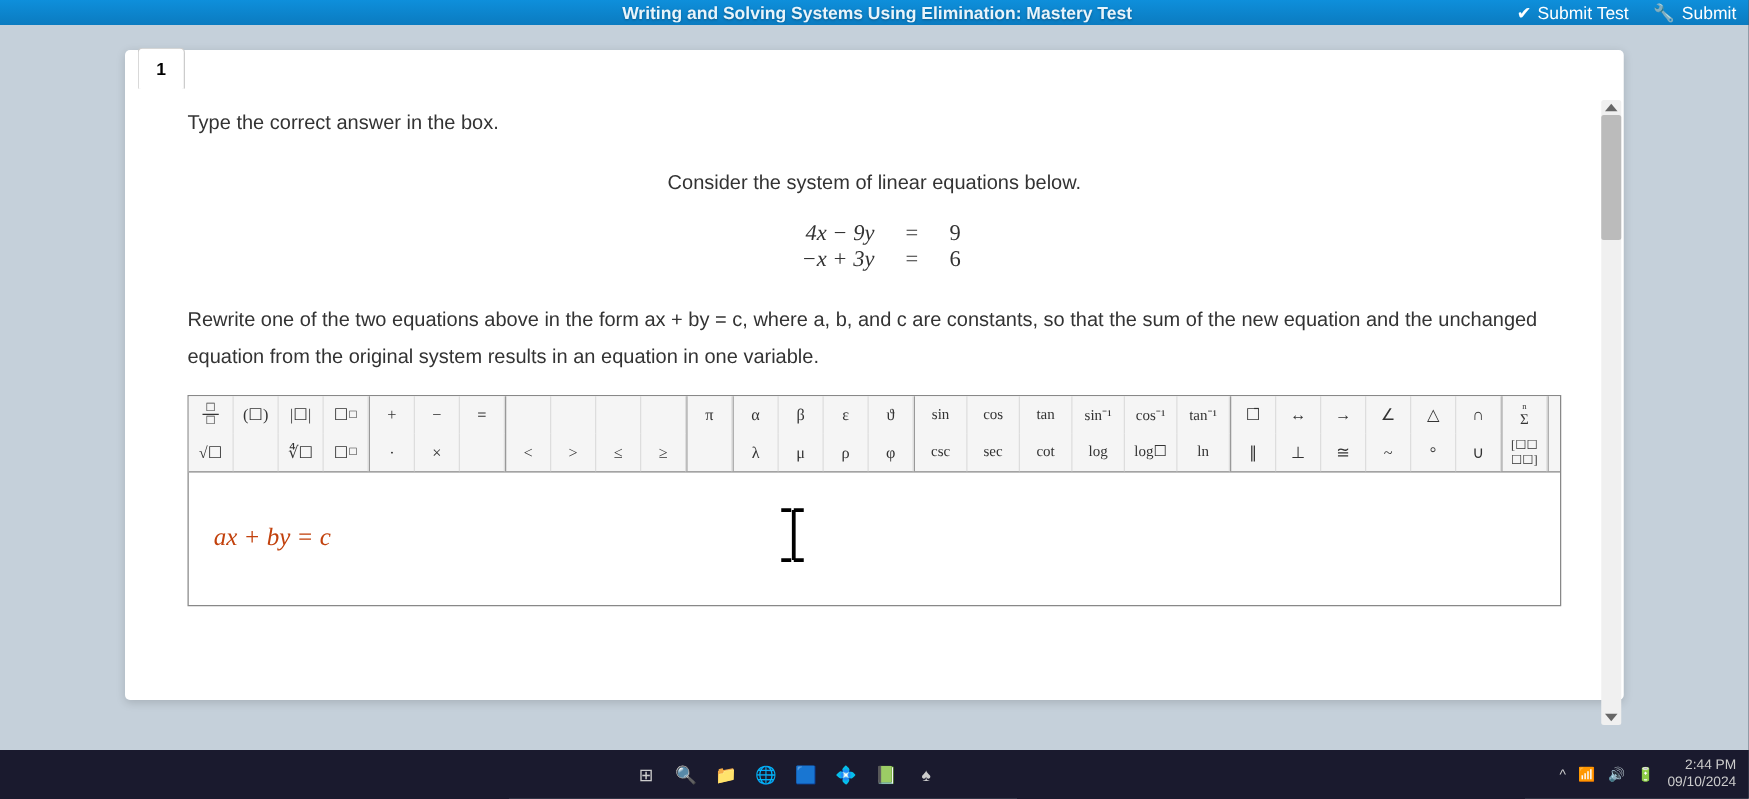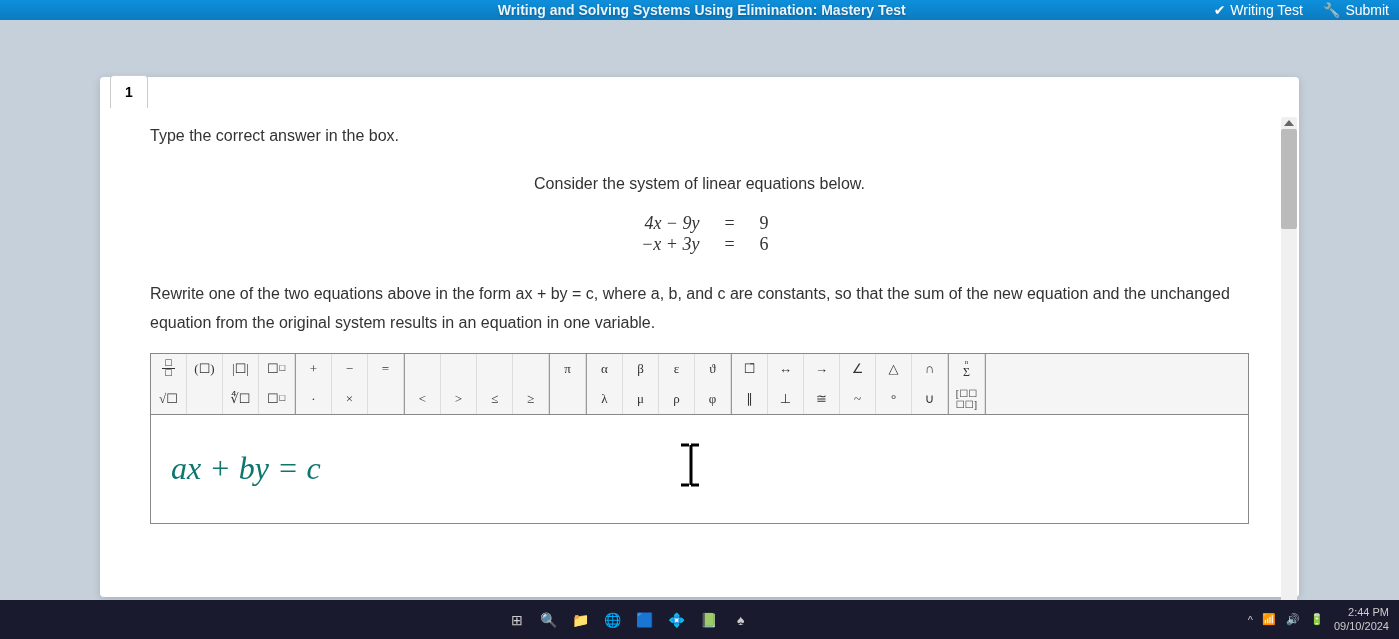--- a/index.html
+++ b/index.html
@@ -62,21 +62,20 @@
   border: 1px solid #ccc;
   border-bottom: none;
   padding: 8px 14px;
   font-size: 14px;
   font-weight: bold;
   border-radius: 4px 4px 0 0;
 }
 .question-body {
   padding: 50px 50px 20px 50px;
   color: #333;
-  margin-top: 37px;
 }
 .instruction { font-size: 16px; margin-bottom: 30px; }
 .prompt { font-size: 16px; margin-bottom: 20px; text-align: center; }
 .equations {
   text-align: center;
   font-family: 'Times New Roman', serif;
   font-size: 18px;
   margin-bottom: 25px;
 }
 .eq-row { display: flex; justify-content: center; gap: 20px; }
@@ -118,24 +117,24 @@
 .tb-frac {
   display: inline-flex;
   flex-direction: column;
   align-items: center;
   font-size: 9px;
   line-height: 1;
 }
 .tb-frac .num { border-bottom: 1px solid #333; padding: 0 2px; }
 .editor-input {
   padding: 25px 20px;
-  font-size: 32px;
+  font-size: 20px;
   font-style: italic;
   font-family: 'Times New Roman', serif;
-  color: #0f766e;
+  color: #c2410c;
   min-height: 80px;
   display: flex;
   align-items: center;
 }
 .cursor-ibeam {
   display: inline-block;
   margin-left: 350px;
   font-family: serif;
 }
 .cursor-ibeam svg { width: 40px; height: 50px; }
@@ -199,21 +198,21 @@
 </style>
 </head>
 <body>
 
 <div class="header-bar">
   <div style="width:180px"></div>
   <div class="header-title">Writing and Solving Systems Using Elimination: Mastery Test</div>
   <div class="header-right">
     <div class="header-btn">
       <span>✔</span>
-      <span>Writing Test</span>
+      <span>Submit Test</span>
     </div>
     <div class="header-btn">
       <span>🔧</span>
       <span>Submit</span>
     </div>
   </div>
 </div>
 
 <div class="content-area">
   <div class="question-card">
@@ -298,20 +297,38 @@
               <div class="tb-cell">α</div>
               <div class="tb-cell">β</div>
               <div class="tb-cell">ε</div>
               <div class="tb-cell">ϑ</div>
             </div>
             <div class="tb-row">
               <div class="tb-cell">λ</div>
               <div class="tb-cell">μ</div>
               <div class="tb-cell">ρ</div>
               <div class="tb-cell">φ</div>
+            </div>
+          </div>
+          <div class="tb-group">
+            <div class="tb-row">
+              <div class="tb-cell wide">sin</div>
+              <div class="tb-cell wide">cos</div>
+              <div class="tb-cell wide">tan</div>
+              <div class="tb-cell wide">sin⁻¹</div>
+              <div class="tb-cell wide">cos⁻¹</div>
+              <div class="tb-cell wide">tan⁻¹</div>
+            </div>
+            <div class="tb-row">
+              <div class="tb-cell wide">csc</div>
+              <div class="tb-cell wide">sec</div>
+              <div class="tb-cell wide">cot</div>
+              <div class="tb-cell wide">log</div>
+              <div class="tb-cell wide">log☐</div>
+              <div class="tb-cell wide">ln</div>
             </div>
           </div>
           <div class="tb-group">
             <div class="tb-row">
               <div class="tb-cell">☐̄</div>
               <div class="tb-cell">↔</div>
               <div class="tb-cell">→</div>
               <div class="tb-cell">∠</div>
               <div class="tb-cell">△</div>
               <div class="tb-cell">∩</div>

